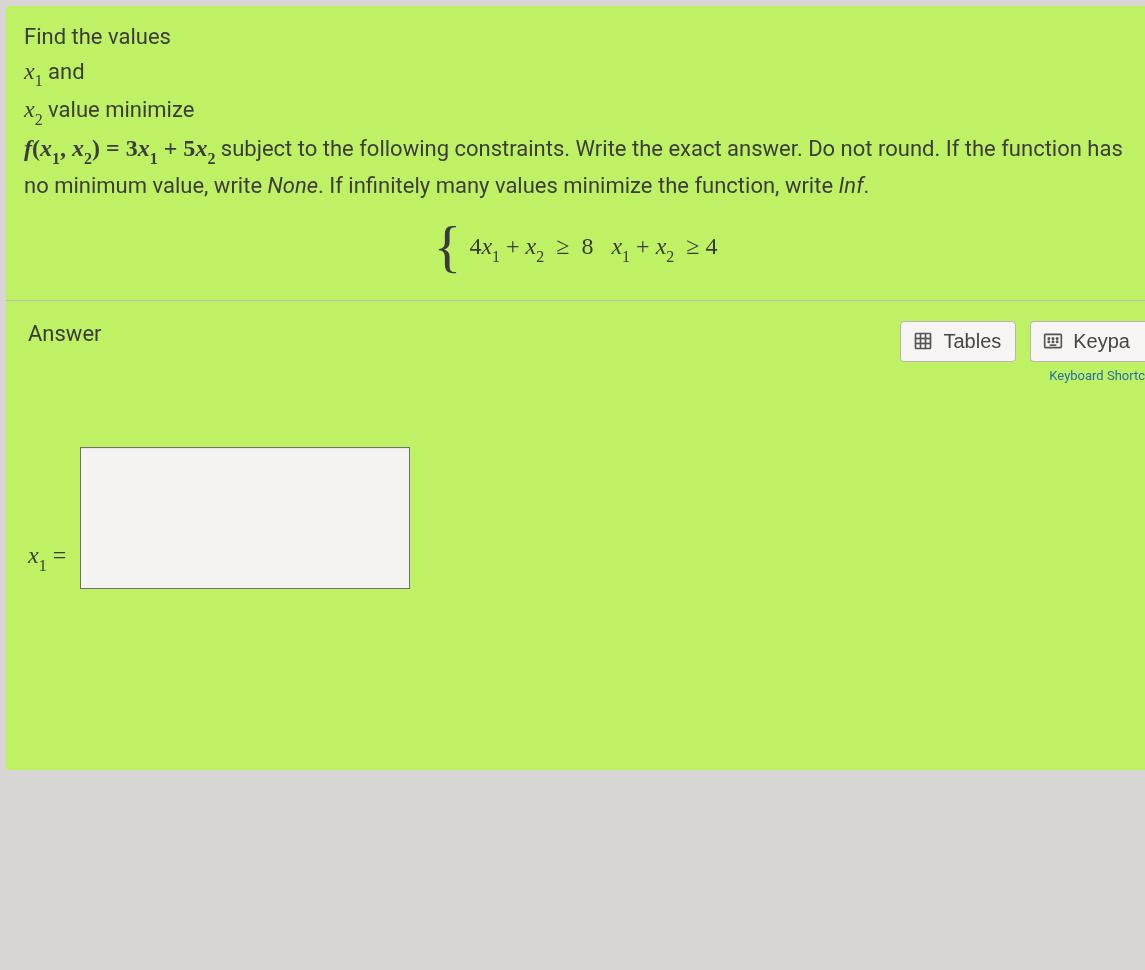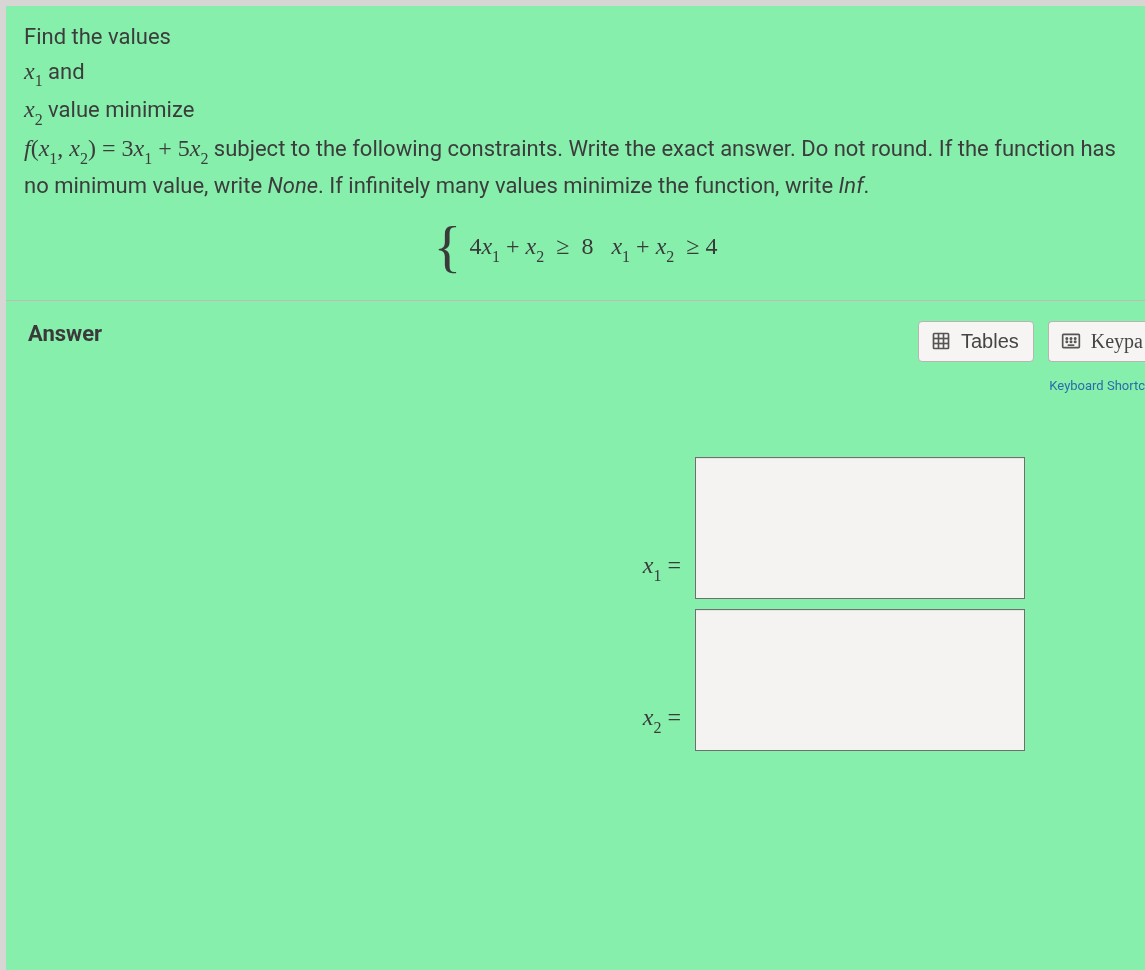--- a/index.html
+++ b/index.html
@@ -9,24 +9,24 @@
     }
     body {
       font-family: -apple-system, BlinkMacSystemFont, "Segoe UI", Roboto, "Helvetica Neue", Arial, sans-serif;
       background: #d8d6d4;
       width: 1145px;
       height: 970px;
       overflow: hidden;
       color: #3a3a3a;
     }
     .card {
-      background: #86efac;
+      background: #bef264;
       margin: 6px 0 0 6px;
       width: 1139px;
-      height: 964px;
+      height: 764px;
       position: relative;
     }
     .question-section {
       padding: 14px 18px 28px 18px;
       border-bottom: 1px solid #bdbcb9;
     }
     .prompt {
       font-size: 22px;
       line-height: 1.5;
       color: #3c3c3c;
@@ -40,20 +40,21 @@
       font-family: "Times New Roman", Times, serif;
       font-style: normal;
       font-size: 16px;
       vertical-align: sub;
       position: relative;
       top: 2px;
     }
     .math-expr {
       font-family: "Times New Roman", Times, serif;
       font-size: 24px;
+      font-weight: bold;
     }
     .italic-word {
       font-style: italic;
     }
     .constraints {
       margin-top: 24px;
       display: flex;
       justify-content: center;
     }
     .brace-wrap {
@@ -81,70 +82,69 @@
     .answer-section {
       padding: 20px 0 0 22px;
       position: relative;
     }
     .answer-header {
       display: flex;
       justify-content: space-between;
       align-items: flex-start;
     }
     .answer-label {
-      font-weight: 700;
+      font-weight: 400;
       font-size: 22px;
       color: #3a3a3a;
     }
     .helper-buttons {
       display: flex;
       flex-direction: column;
       align-items: flex-end;
-      gap: 16px;
+      gap: 6px;
     }
     .btn-row {
       display: flex;
       gap: 14px;
     }
     .helper-btn {
       background: #f6f5f3;
       border: 1px solid #b6b5b2;
       border-radius: 4px;
       padding: 8px 14px 8px 12px;
       font-size: 20px;
       color: #454545;
       display: flex;
       align-items: center;
       gap: 10px;
       cursor: pointer;
     }
     .keypad-btn {
       border-radius: 4px 0 0 4px;
       border-right: none;
-      padding-right: 2px;
-      font-family: Liberation Serif, serif;
+      padding-right: 15px;
     }
     .icon-svg {
       width: 20px;
       height: 20px;
       flex-shrink: 0;
     }
     .shortcut-link {
       color: #2a6da8;
       font-size: 13px;
       margin-right: 0;
       cursor: pointer;
     }
     .inputs-area {
       margin-top: 64px;
       display: flex;
       flex-direction: column;
-      align-items: flex-end;
-      gap: 10px;
-      padding-right: 120px;
+      align-items: flex-start;
+      gap: 20px;
+      padding-right: 68px;
     }
     .input-row {
       display: flex;
       align-items: flex-end;
       gap: 14px;
     }
     .input-label {
       font-family: "Times New Roman", Times, serif;
       font-size: 24px;
       padding-bottom: 16px;
@@ -217,20 +217,16 @@
         </div>
         <a class="shortcut-link">Keyboard Shortc</a>
       </div>
     </div>
 
     <div class="inputs-area">
       <div class="input-row">
         <div class="input-label"><span class="math-var">x</span><span class="sub">1</span><span>  =</span></div>
         <textarea class="answer-input" style=""></textarea>
       </div>
-      <div class="input-row">
-        <div class="input-label"><span class="math-var">x</span><span class="sub">2</span><span>  =</span></div>
-        <textarea class="answer-input" style=""></textarea>
-      </div>
     </div>
   </div>
 
 </div>
 
 </body></html>

